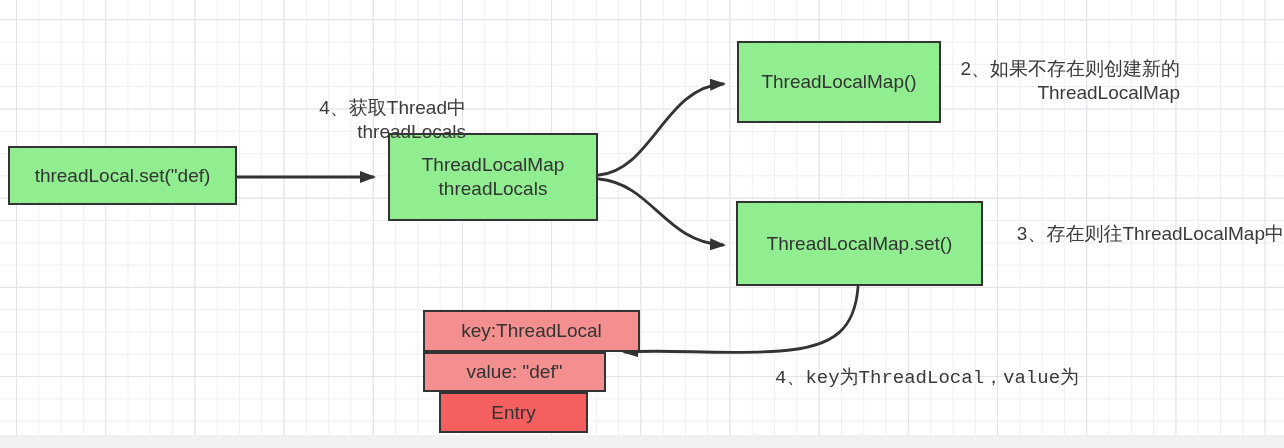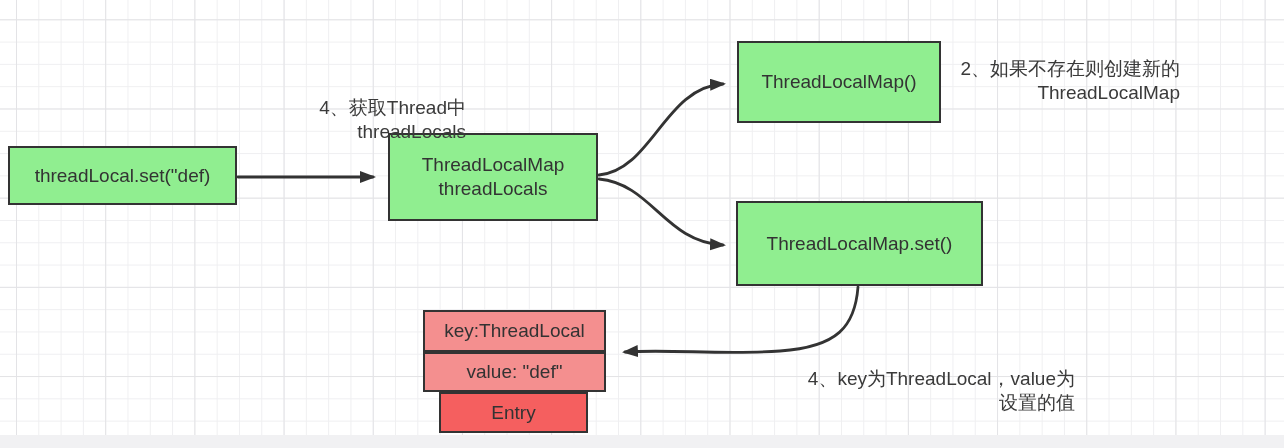--- a/index.html
+++ b/index.html
@@ -39,27 +39,27 @@
     position:absolute;
     font-size:19px;line-height:23.5px;
     text-align:right;
     color:#3a3a3a;
     white-space:nowrap;
   }
   #node-threadlocal-set{left:8px;top:146px;width:229px;height:59px;}
   #node-map-threadlocals{left:388px;top:133px;width:210px;height:88px;}
   #node-map-ctor{left:737px;top:41px;width:204px;height:82px;}
   #node-map-set{left:736px;top:201px;width:247px;height:85px;}
-  #node-entry-key{left:423px;top:310px;width:183px;height:42px;}
+  #node-entry-key{left:423px;top:310px;width:217px;height:42px;}
   #node-entry-value{left:423px;top:352px;width:183px;height:40px;}
   #node-entry{left:439px;top:392px;width:149px;height:41px;}
   #annotation-step1{left:146px;top:96px;width:320px;}
   #annotation-step2{left:945px;top:57px;width:235px;}
   #annotation-step3{left:988px;top:222px;width:296px;}
-  #annotation-step4{left:775px;top:367px;width:300px;}
+  #annotation-step4{left:775px;top:367px;width:300px;font-family:Liberation Mono, monospace;}
 </style>
 </head>
 <body>
 
 <div id="canvas">
 
   <svg class="arrows" viewBox="0 0 1284 448">
     <defs>
       <marker id="arrowhead" markerUnits="userSpaceOnUse" markerWidth="18" markerHeight="14" refX="13" refY="6" orient="auto">
         <path d="M0,0 L16,6 L0,12 Z" fill="#333333"></path>
@@ -106,22 +106,22 @@
     <div>4、获取Thread中</div>
     <div>threadLocals</div>
   </div>
 
   <div class="annotation" id="annotation-step2">
     <div>2、如果不存在则创建新的</div>
     <div>ThreadLocalMap</div>
   </div>
 
   <div class="annotation" id="annotation-step3">
+    <div>3、存在则往ThreadLocalMap中</div>
   </div>
 
   <div class="annotation" id="annotation-step4">
     <div>4、key为ThreadLocal，value为</div>
-    <div>设置的值</div>
   </div>
 
   <div class="bottom-strip"></div>
 
 </div>
 
 </body></html>

